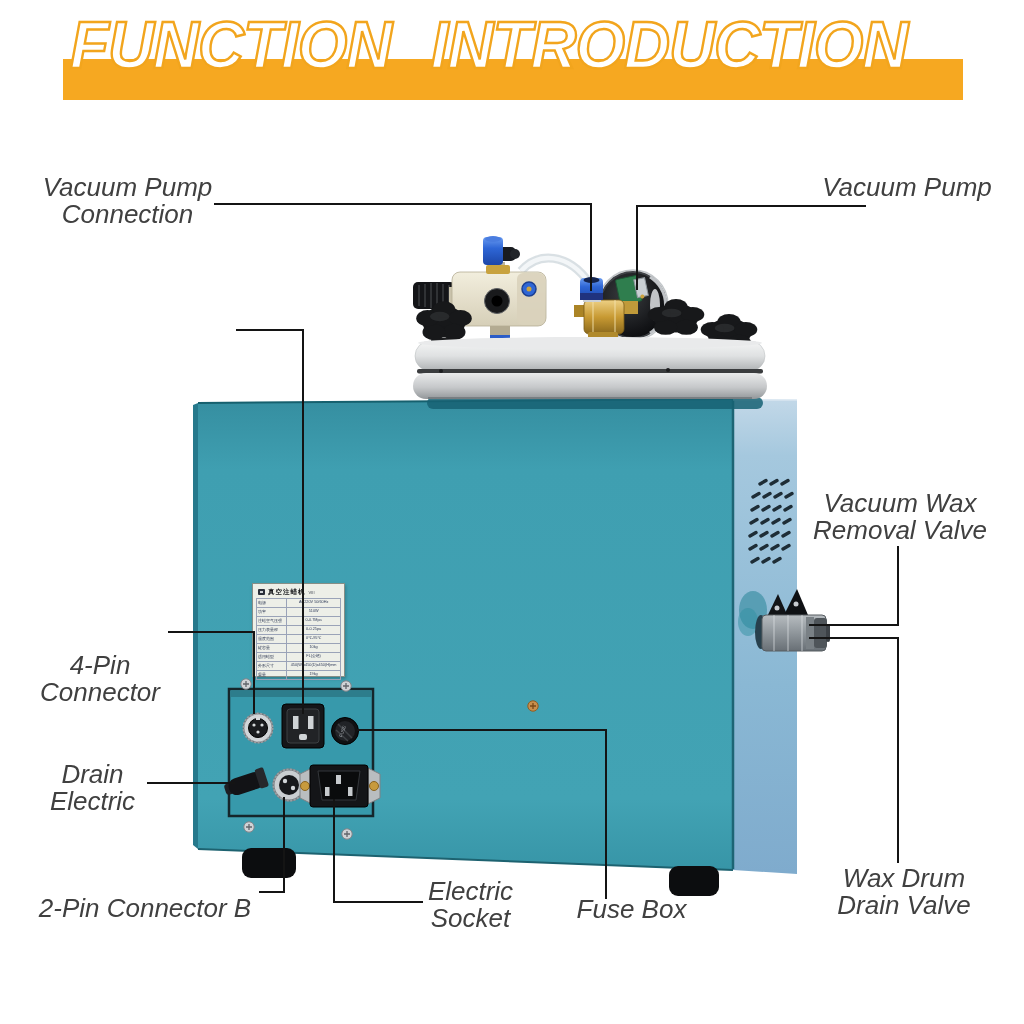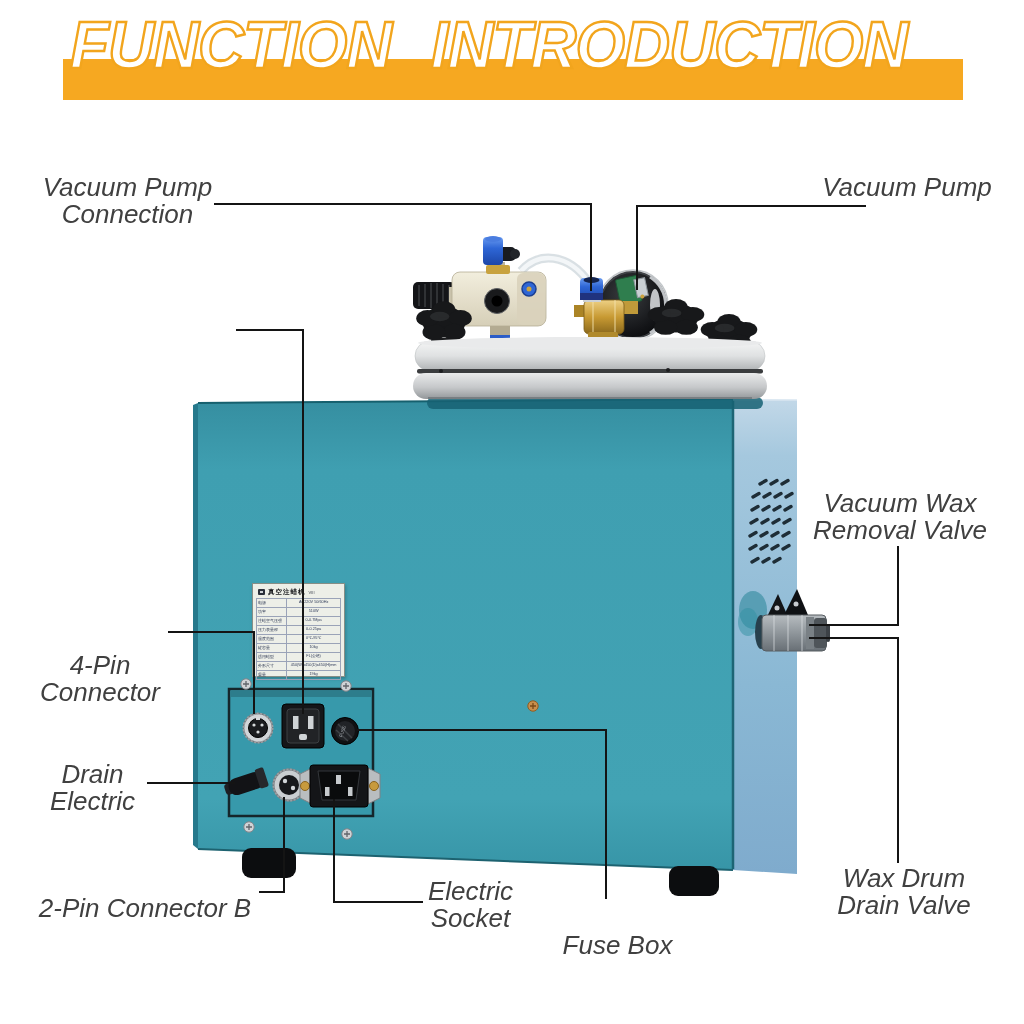--- a/index.html
+++ b/index.html
@@ -366,21 +366,21 @@
     <span class="cl-line">Drain</span>
     <span class="cl-line">Electric</span>
   </div>
   <div class="callout" style="left:20px;top:875px;width:250px;margin-top:20px;">
     <span class="cl-line">2-Pin Connector B</span>
   </div>
   <div class="callout" style="left:408px;top:878px;width:125px;">
     <span class="cl-line">Electric</span>
     <span class="cl-line">Socket</span>
   </div>
-  <div class="callout" style="left:550px;top:896px;width:135px;margin-top:36px;">
+  <div class="callout" style="left:564px;top:896px;width:135px;">
     <span class="cl-line">Fuse Box</span>
   </div>
   <div class="callout" style="left:795px;top:490px;width:210px;text-align:center;">
     <span class="cl-line">Vacuum Wax</span>
     <span class="cl-line">Removal Valve</span>
   </div>
   <div class="callout" style="left:810px;top:865px;width:188px;">
     <span class="cl-line">Wax Drum</span>
     <span class="cl-line">Drain Valve</span>
   </div>

